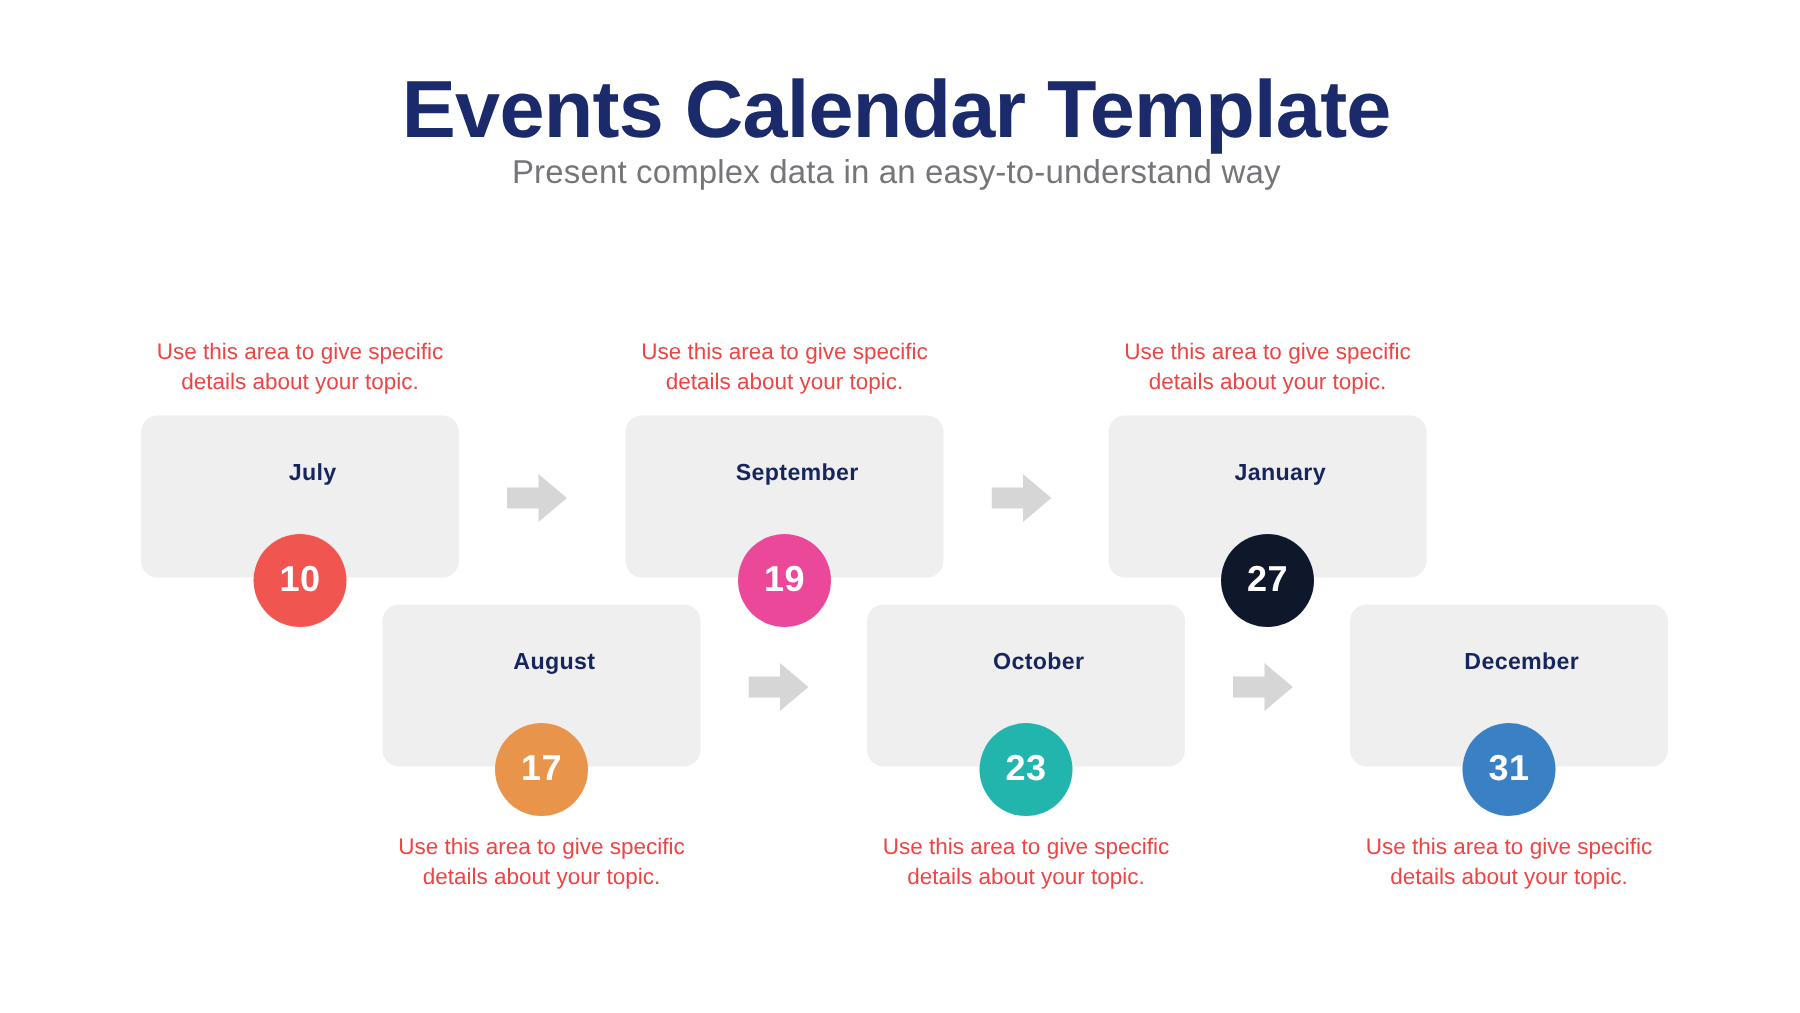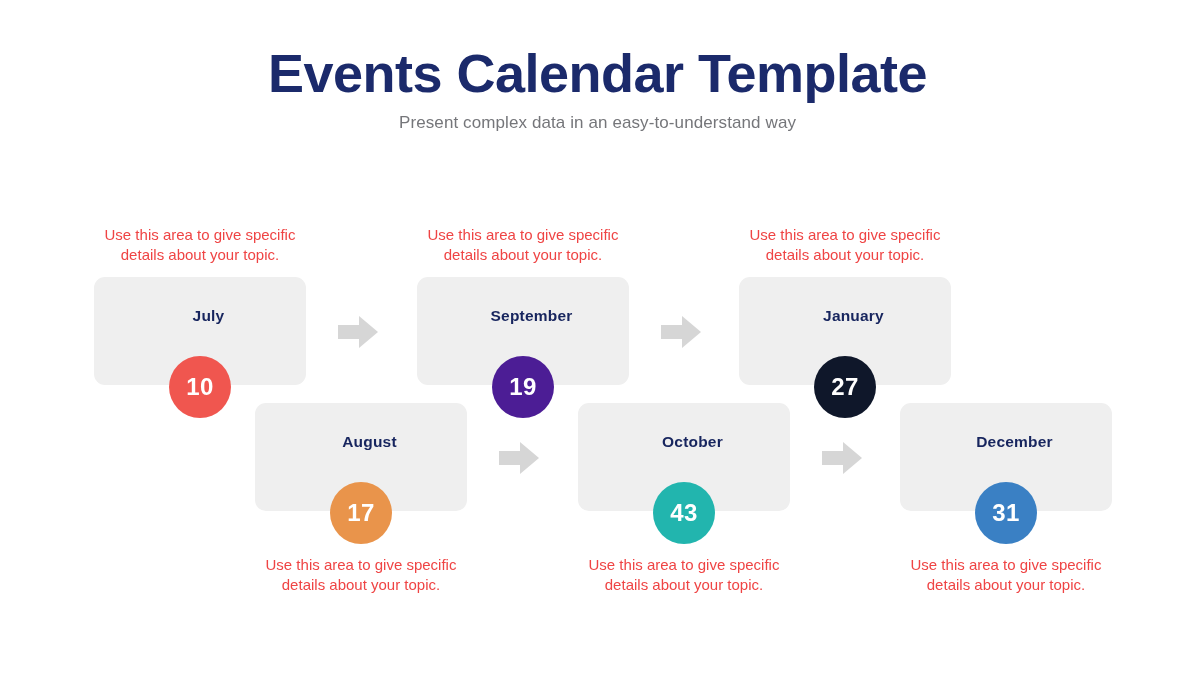--- a/index.html
+++ b/index.html
@@ -31,22 +31,22 @@
   .slide-title {
     font-size: 54px;
     font-weight: bold;
     color: #1B2A6B;
     letter-spacing: -0.5px;
     line-height: 1.08;
     white-space: nowrap;
   }
 
   .slide-subtitle {
-    margin-top: 11px;
-    font-size: 17px;
+    margin-top: 0;
+    font-size: 22px;
     font-weight: normal;
     color: #75767A;
     letter-spacing: 0.1px;
   }
 
   
   .diagram {
     position: absolute;
     top: 0;
     left: 0;
@@ -162,37 +162,37 @@
     </div>
 
     <div class="step" style="left:417px; top:225px;">
       <div class="caption" style="left:-19px; top:0px;">
         <span>Use this area to give specific</span><br>
         <span>details about your topic.</span>
       </div>
       <div class="card" style="top:52px;">
         <div class="month-label" style="top:30px;">September</div>
       </div>
-      <div class="badge" style="left:75px; top:131px; background:#4c1d95;">
+      <div class="badge" style="left:75px; top:131px; background:#ec4899;">
         <span>19</span>
       </div>
     </div>
 
     <div class="arrow" style="left:661px; top:314px;">
       <svg viewBox="0 0 40 36" xmlns="http://www.w3.org/2000/svg">
         <path d="M0 11 L21 11 L21 2 L40 18 L21 34 L21 25 L0 25 Z" fill="#D6D6D6"></path>
       </svg>
     </div>
 
     <div class="step" style="left:578px; top:403px;">
       <div class="card" style="top:0px;">
         <div class="month-label" style="top:30px;">October</div>
       </div>
       <div class="badge" style="left:75px; top:79px; background:#22B5AE;">
-        <span>43</span>
+        <span>23</span>
       </div>
       <div class="caption" style="left:-19px; top:152px;">
         <span>Use this area to give specific</span><br>
         <span>details about your topic.</span>
       </div>
     </div>
 
     <div class="arrow" style="left:822px; top:440px;">
       <svg viewBox="0 0 40 36" xmlns="http://www.w3.org/2000/svg">
         <path d="M0 11 L21 11 L21 2 L40 18 L21 34 L21 25 L0 25 Z" fill="#D6D6D6"></path>

